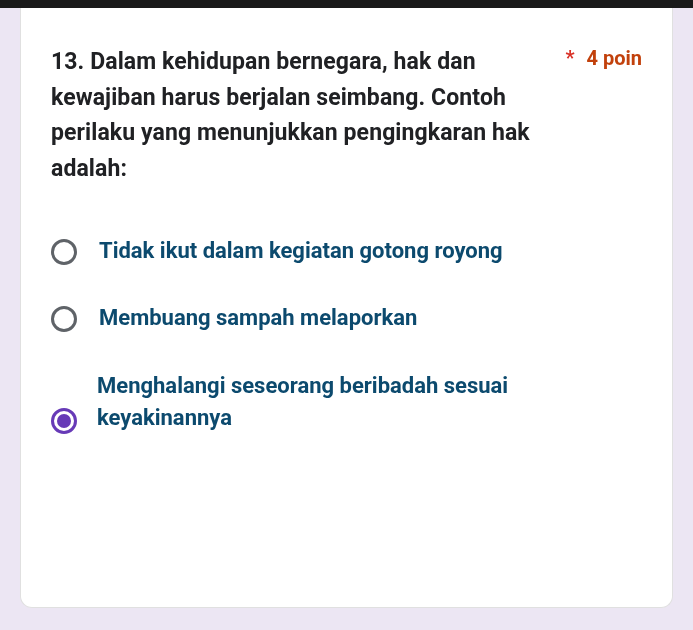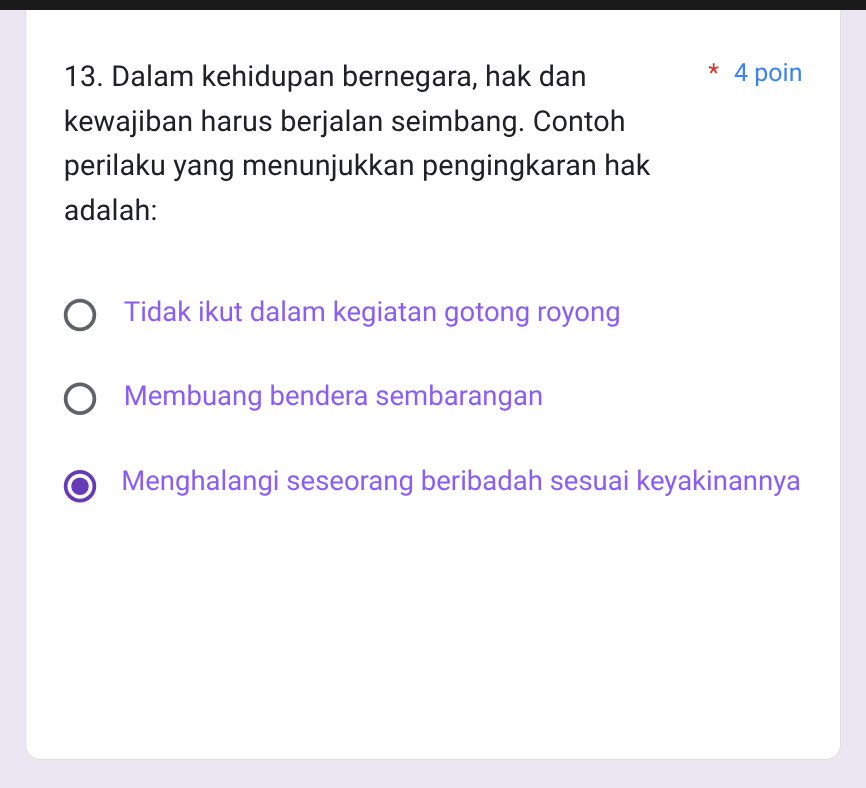--- a/index.html
+++ b/index.html
@@ -1,15 +1,15 @@
 <!DOCTYPE html>
 <html><head>
 <meta charset="utf-8">
 <style>
-  * { box-sizing: border-box; }
+  * { box-sizing: border-box; font-weight: bold; }
   html, body {
     margin: 0;
     padding: 0;
     width: 693px;
     height: 630px;
     font-family: Roboto, "Helvetica Neue", Arial, sans-serif;
     background: #ece6f3;
     overflow: hidden;
   }
   .statusbar {
@@ -40,21 +40,21 @@
     letter-spacing: 0.1px;
   }
   .qnum { }
   .req-asterisk {
     color: #d93025;
     font-size: 20px;
     line-height: 1;
     margin-top: 4px;
   }
   .points {
-    color: #3b82f6;
+    color: #c2410c;
     font-size: 20px;
     white-space: nowrap;
     margin-top: 2px;
   }
   .options {
     display: flex;
     flex-direction: column;
     gap: 36px;
   }
   .option {
@@ -80,23 +80,23 @@
     position: absolute;
     top: 50%; left: 50%;
     width: 14px; height: 14px;
     background: #673ab7;
     border-radius: 50%;
     transform: translate(-50%, -50%);
   }
   .option-label {
     font-size: 22px;
     line-height: 1.45;
-    color: #8b5cf6;
+    color: #0c4a6e;
   }
-  .option.multiline { align-items: center; gap: 20px; }
+  .option.multiline { align-items: flex-end; gap: 20px; }
   .option.multiline .radio { margin-top: 6px; }
 </style>
 </head>
 <body>
 
 <div class="statusbar"></div>
 
 <div class="card">
   <div class="question-row">
     <div class="question-text">
@@ -107,20 +107,20 @@
     <span class="points">4 poin</span>
   </div>
 
   <div class="options">
     <div class="option">
       <span class="radio"></span>
       <span class="option-label">Tidak ikut dalam kegiatan gotong royong</span>
     </div>
     <div class="option">
       <span class="radio"></span>
-      <span class="option-label">Membuang bendera sembarangan</span>
+      <span class="option-label">Membuang sampah melaporkan</span>
     </div>
     <div class="option multiline">
       <span class="radio selected"></span>
       <span class="option-label">Menghalangi seseorang beribadah sesuai keyakinannya</span>
     </div>
   </div>
 </div>
 
 </body></html>

